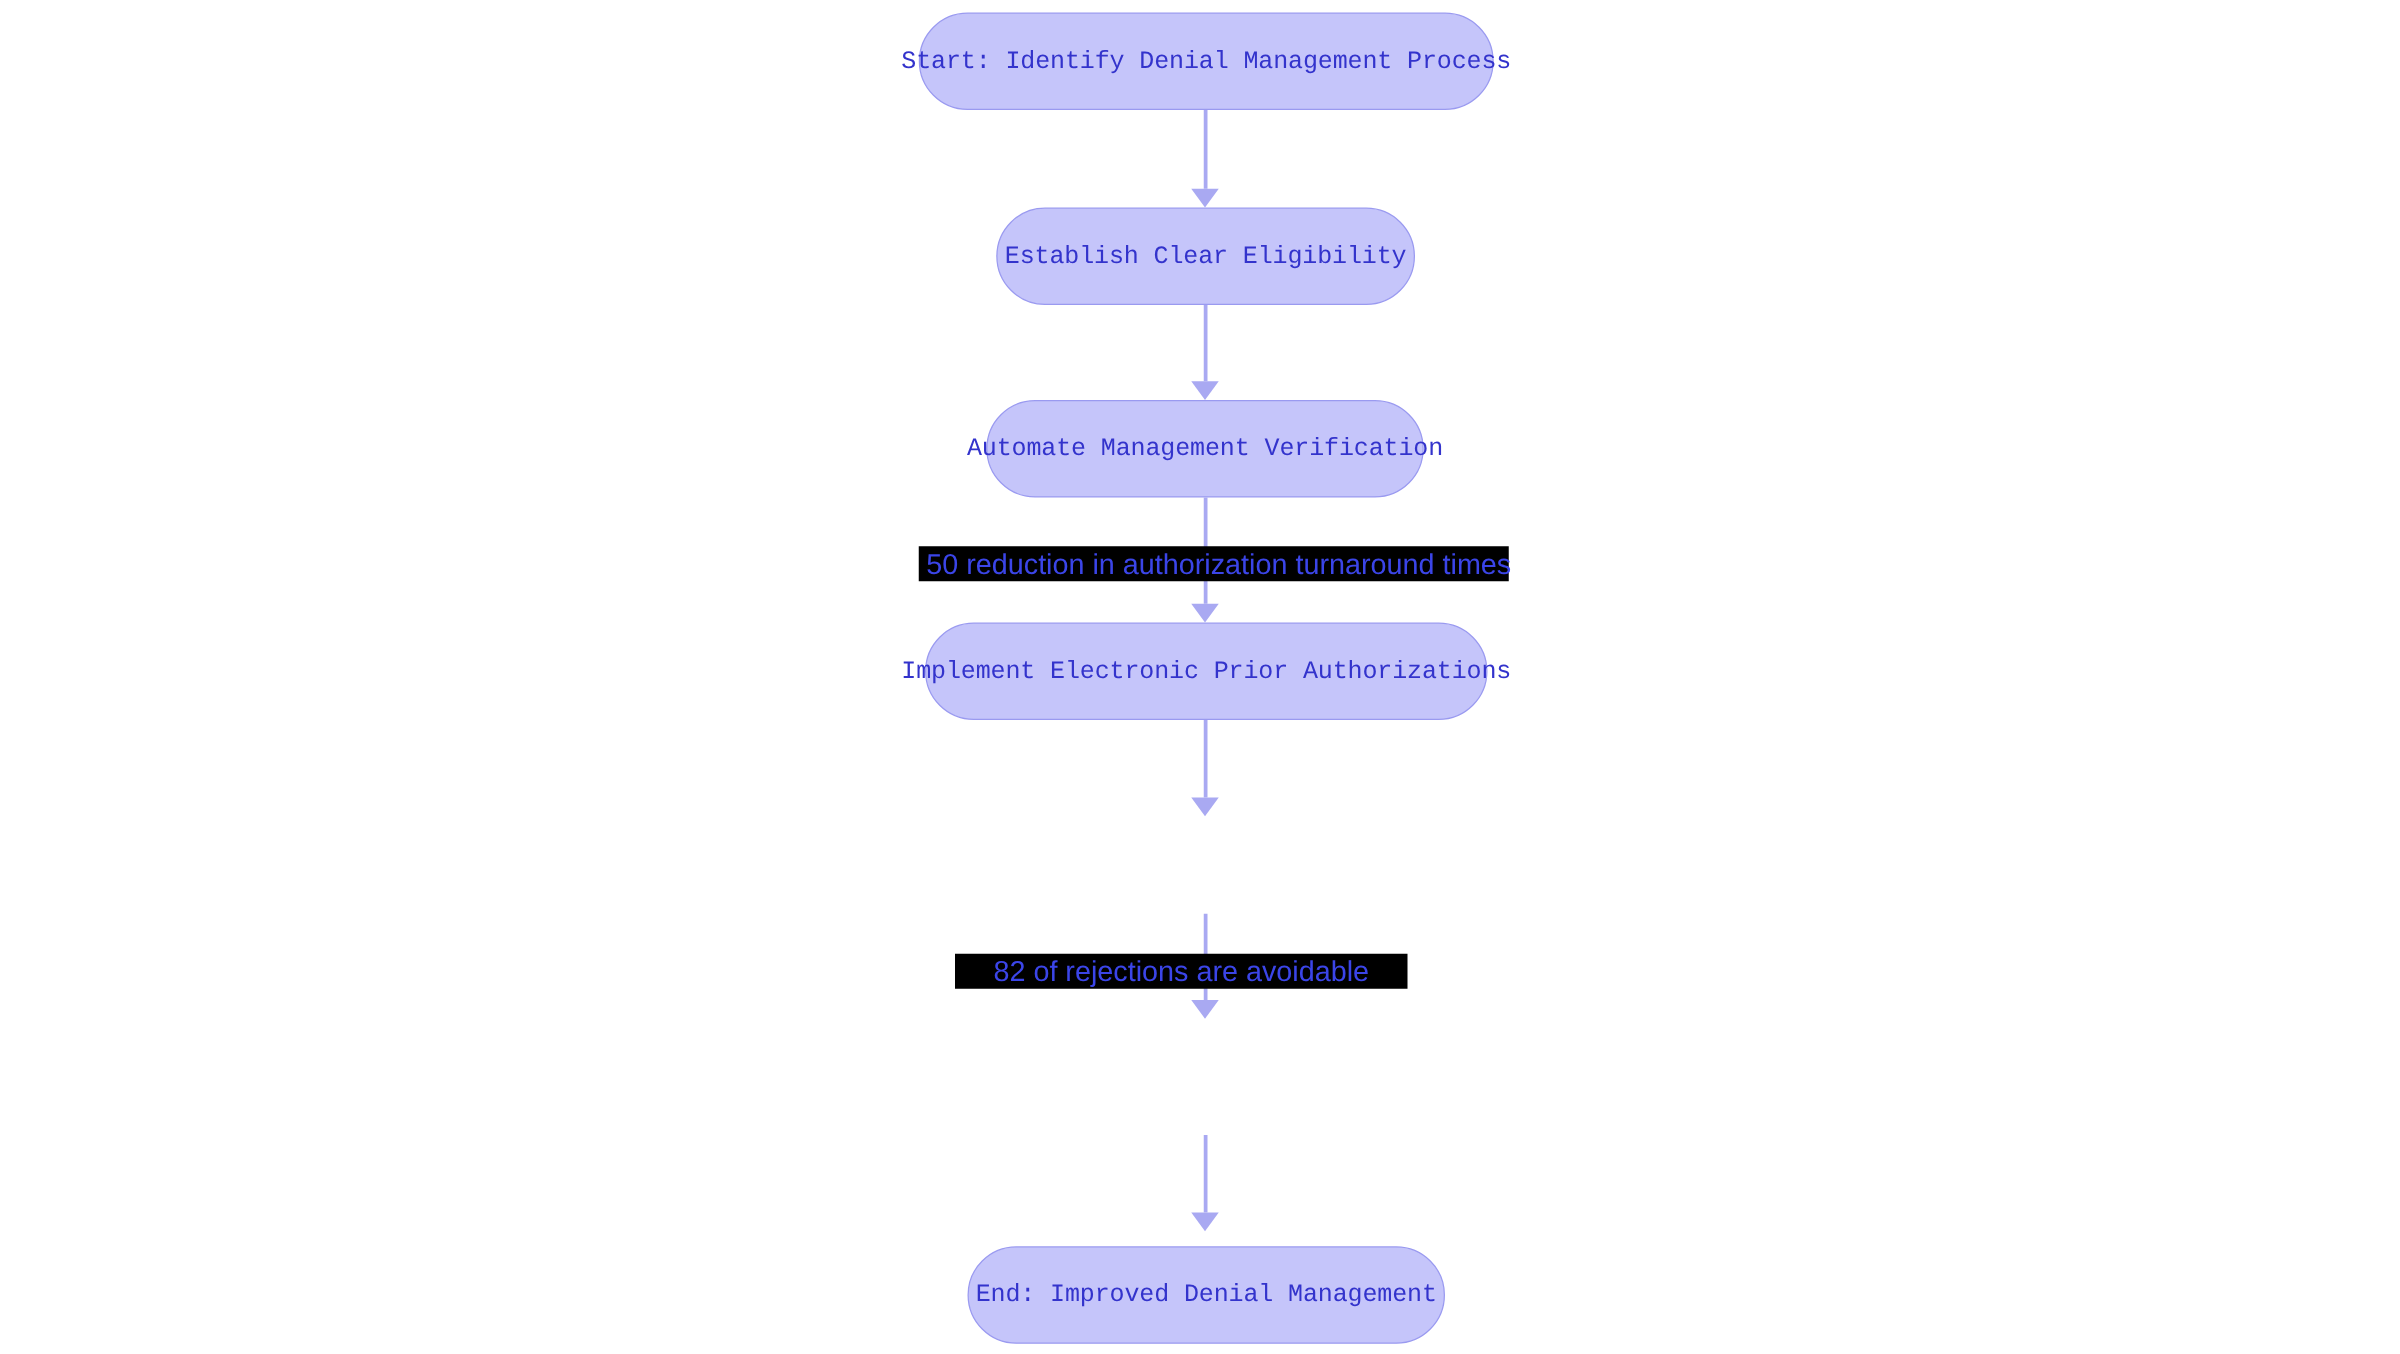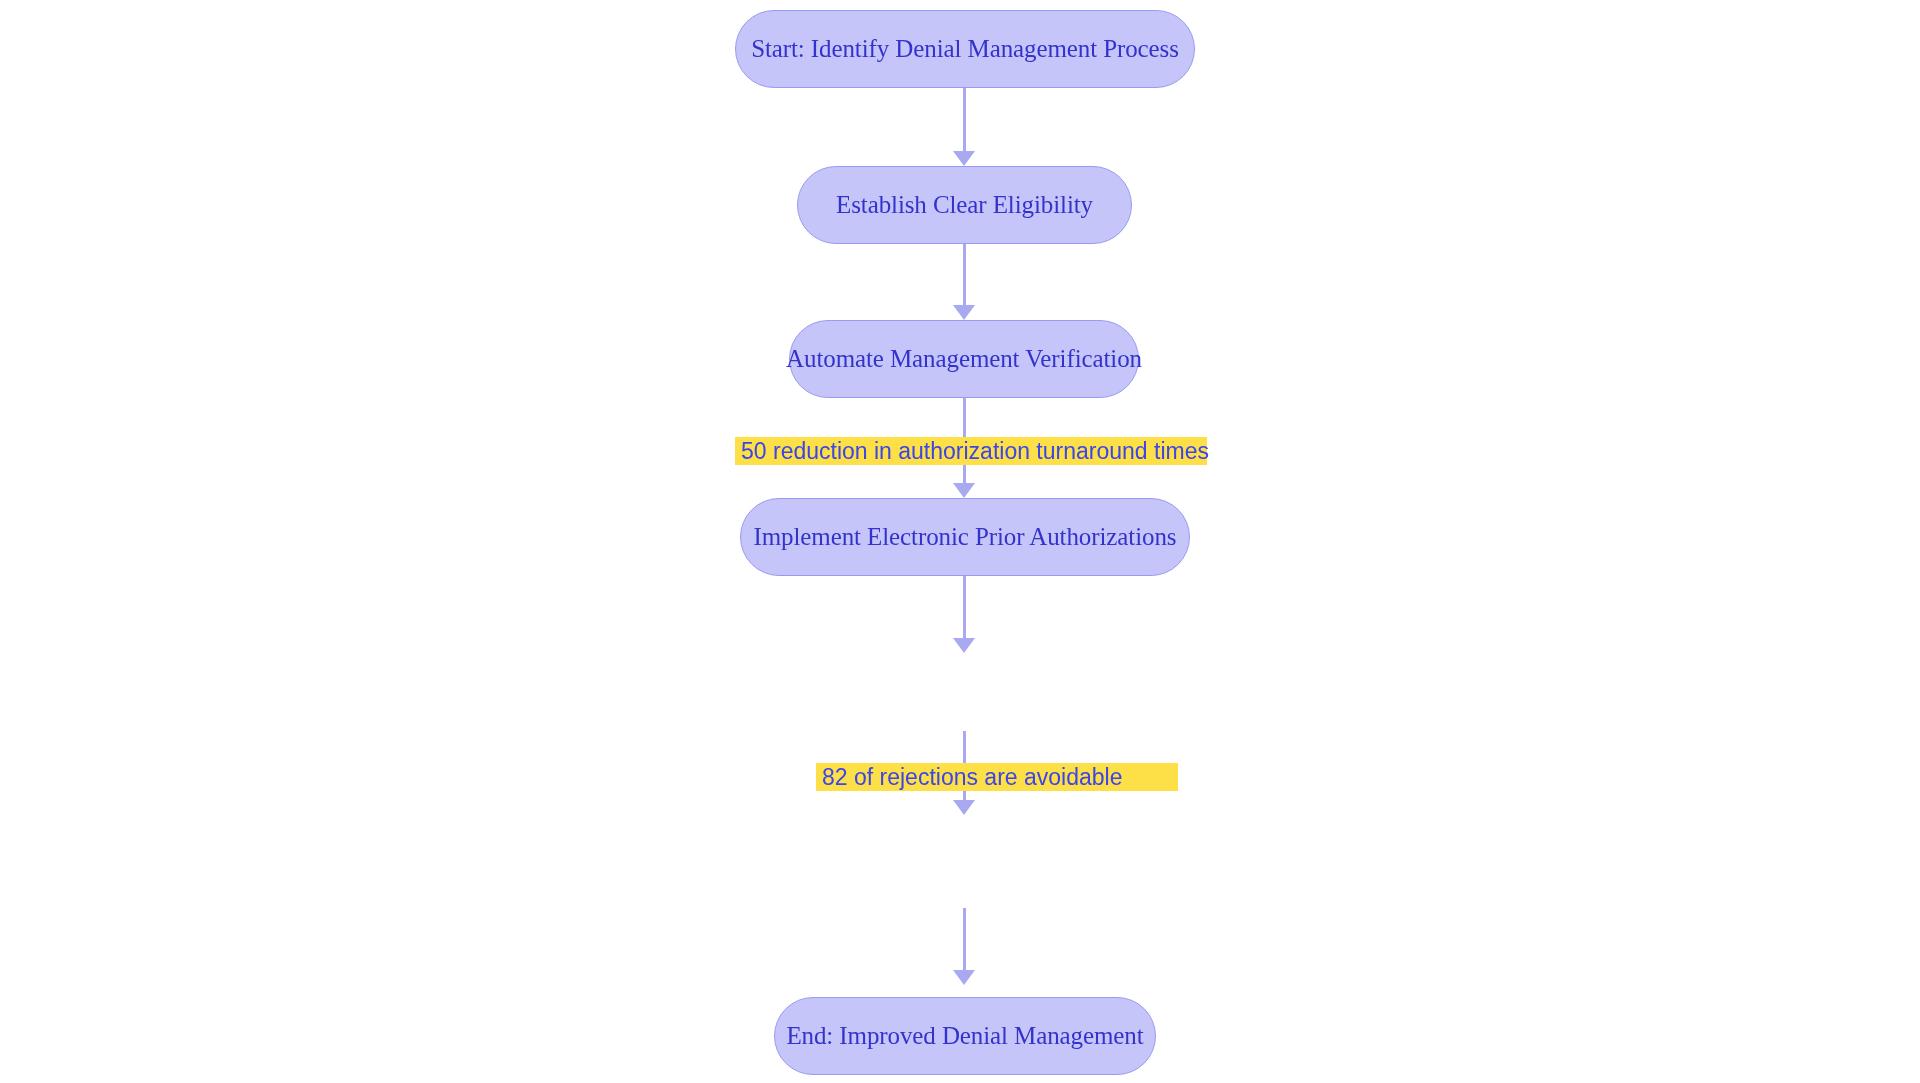--- a/index.html
+++ b/index.html
@@ -26,25 +26,25 @@
     position: absolute;
     box-sizing: border-box;
     height: 78px;
     background: #c5c5fa;
     border: 1.2px solid #9a9af0;
     border-radius: 39px;
     display: flex;
     align-items: center;
     justify-content: center;
     color: #3333cc;
-    font-size: 25px;
+    font-size: 20px;
     font-weight: 400;
     letter-spacing: -0.1px;
     white-space: nowrap;
-    font-family: Liberation Serif, serif;
+    font-family: Liberation Mono, monospace;
   }
 
   
   .edge-line {
     position: absolute;
     width: 3px;
     background: #a9a9f2;
     left: 963px;
   }
 
@@ -59,22 +59,23 @@
     left: 953px;
   }
 
   
   .edge-label {
     position: absolute;
     color: #3b45e8;
     font-size: 23px;
     font-weight: 400;
     white-space: nowrap;
+    text-align: center;
     font-family: "Liberation Sans", sans-serif;
-    background: #fde047;
+    background: #000000;
     padding: 0 6px;
     line-height: 28px;
   }
 </style>
 </head>
 <body>
 
 <div id="flowchart-canvas">
 
   <div class="node" style="left:735px; top:10px; width:460px;">Start: Identify Denial Management Process</div>
@@ -94,21 +95,21 @@
   <div class="edge-label" style="left:735px; top:437px; width:460px;">50 reduction in authorization turnaround times</div>
 
   <div class="node" style="left:740px; top:498px; width:450px;">Implement Electronic Prior Authorizations</div>
 
   <div class="edge-line" style="top:576px; height:62px;"></div>
   <div class="edge-arrow" style="top:638px;"></div>
 
 
   <div class="edge-line" style="top:731px; height:69px;"></div>
   <div class="edge-arrow" style="top:800px;"></div>
-  <div class="edge-label" style="left:816px; top:763px; width:350px;">82 of rejections are avoidable</div>
+  <div class="edge-label" style="left:764px; top:763px; width:350px;">82 of rejections are avoidable</div>
 
 
   <div class="edge-line" style="top:908px; height:62px;"></div>
   <div class="edge-arrow" style="top:970px;"></div>
 
   <div class="node" style="left:774px; top:985px; width:382px;margin-top:12px;">End: Improved Denial Management</div>
 
 </div>
 
 </body></html>

